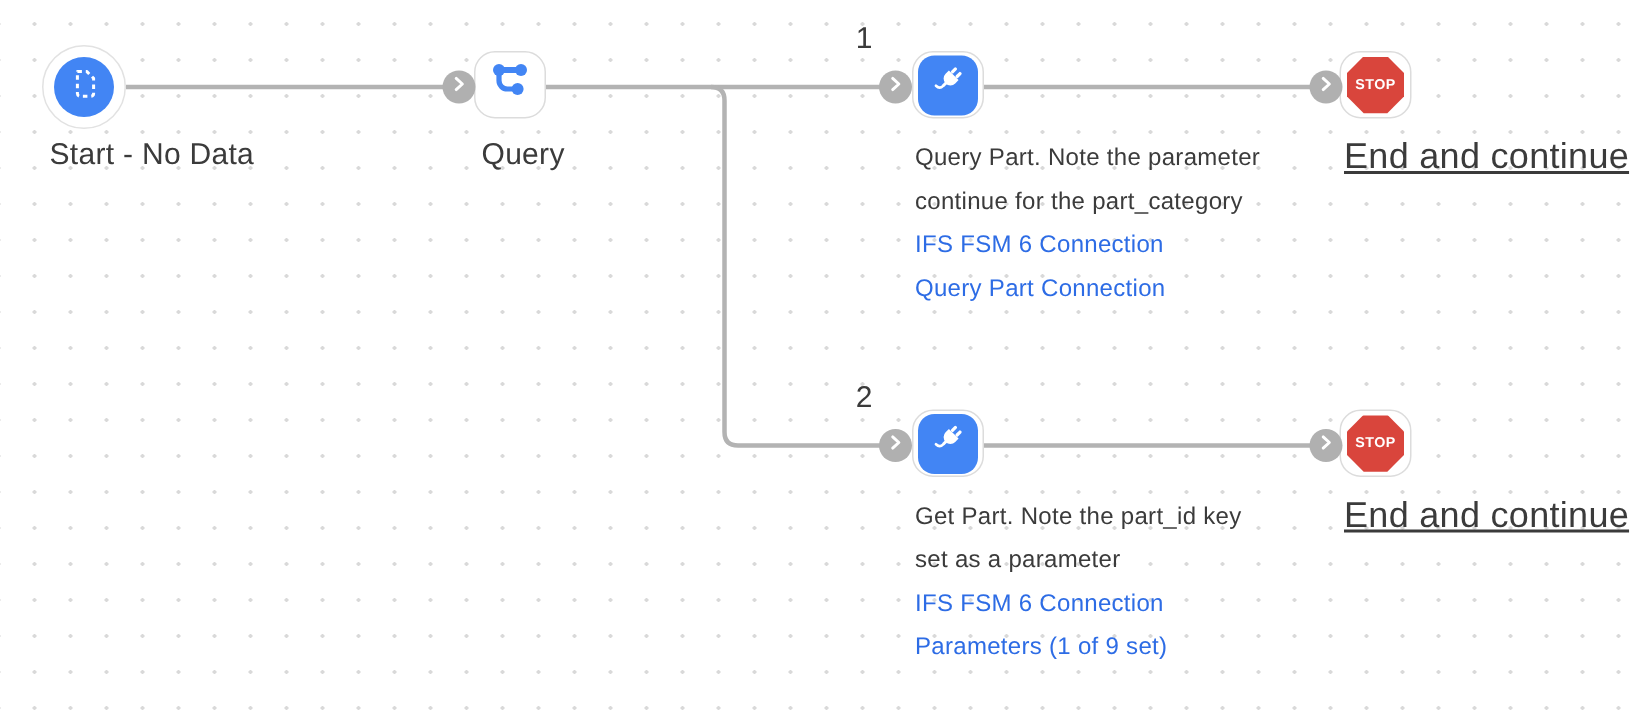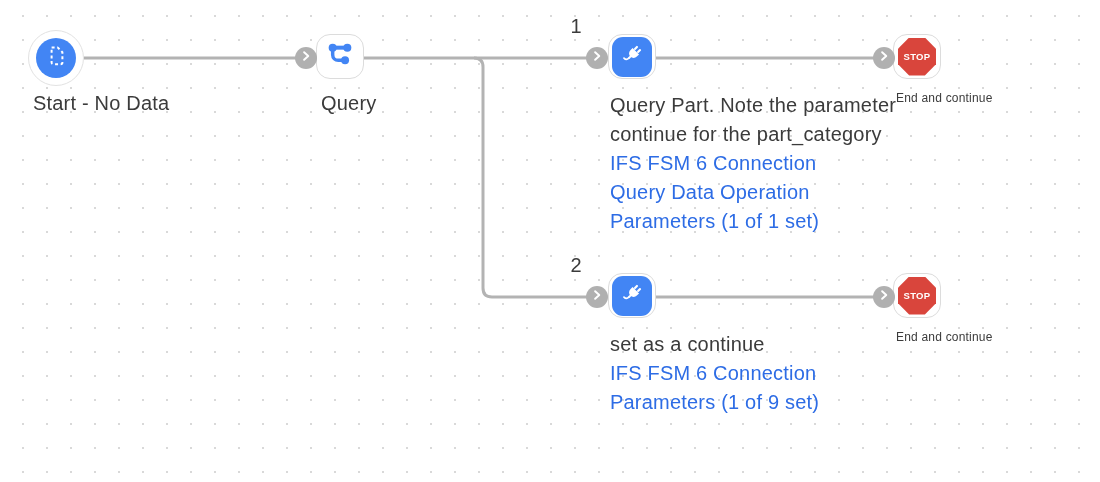--- a/index.html
+++ b/index.html
@@ -46,27 +46,27 @@
     background:#b0b0b0;display:flex;align-items:center;justify-content:center;z-index:3;
   }
   .node-label{
     position:absolute;font-size:20px;color:#3b3b3b;letter-spacing:.2px;
     white-space:nowrap;z-index:2;
   }
   .branch-num{
     position:absolute;font-size:20px;color:#3b3b3b;width:24px;text-align:center;z-index:2;
   }
   .desc-block{
-    position:absolute;font-size:20px;line-height:29px;color:#3b3b3b;
+    position:absolute;font-size:16px;line-height:29px;color:#3b3b3b;
     letter-spacing:.2px;white-space:nowrap;z-index:2;
   }
   .link-line{color:#2d6ce5;cursor:pointer;}
   .end-label{
-    position:absolute;font-size:12px;color:#3b3b3b;letter-spacing:.2px;
-    white-space:nowrap;z-index:2;
+    position:absolute;font-size:24px;color:#3b3b3b;letter-spacing:.2px;
+    white-space:nowrap;z-index:2;text-decoration:underline;
   }
 </style>
 </head>
 <body>
 
 <div class="canvas">
 
   <svg class="edge-svg" width="1100" height="482">
     <path d="M84 58 H296" stroke="#b3b3b3" stroke-width="3" fill="none"></path>
     <path d="M364 58 H587" stroke="#b3b3b3" stroke-width="3" fill="none"></path>
@@ -130,22 +130,21 @@
           </g>
         </svg>
       </span>
     </div>
   </div>
 
   <div class="desc-block" style="left:610px;top:91px;">
     <div>Query Part. Note the parameter</div>
     <div>continue for the part_category</div>
     <div class="link-line">IFS FSM 6 Connection</div>
-    <div class="link-line">Query Data Operation</div>
-    <div class="link-line">Parameters (1 of 1 set)</div>
+    <div class="link-line">Query Part Connection</div>
   </div>
 
   <div class="port" style="left:873px;top:47px;">
     <span>
       <svg width="18" height="18" viewBox="0 0 24 24">
           <polyline points="9.5,7 15,12 9.5,17" fill="none" stroke="#ffffff" stroke-width="2.6" stroke-linecap="round" stroke-linejoin="round"></polyline>
         </svg>
     </span>
   </div>
 
@@ -174,21 +173,22 @@
             <path d="M7.8 7 h8.4 v2.9 a4.2 4.2 0 0 1 -8.4 0 z"></path>
             <rect x="11.1" y="13.4" width="1.8" height="2.8"></rect>
             <path d="M12 16.2 c0 2.3 -1.1 3.1 -3.2 3.1" fill="none" stroke="#ffffff" stroke-width="1.6" stroke-linecap="round"></path>
           </g>
         </svg>
       </span>
     </div>
   </div>
 
   <div class="desc-block" style="left:610px;top:330px;">
-    <div>set as a continue</div>
+    <div>Get Part. Note the part_id key</div>
+    <div>set as a parameter</div>
     <div class="link-line">IFS FSM 6 Connection</div>
     <div class="link-line">Parameters (1 of 9 set)</div>
   </div>
 
   <div class="port" style="left:873px;top:286px;">
     <span>
       <svg width="18" height="18" viewBox="0 0 24 24">
           <polyline points="9.5,7 15,12 9.5,17" fill="none" stroke="#ffffff" stroke-width="2.6" stroke-linecap="round" stroke-linejoin="round"></polyline>
         </svg>
     </span>

